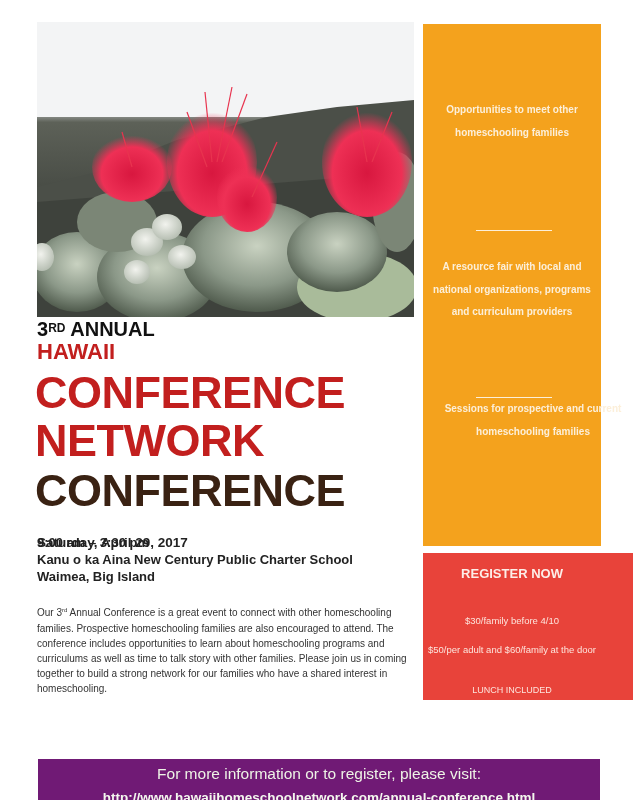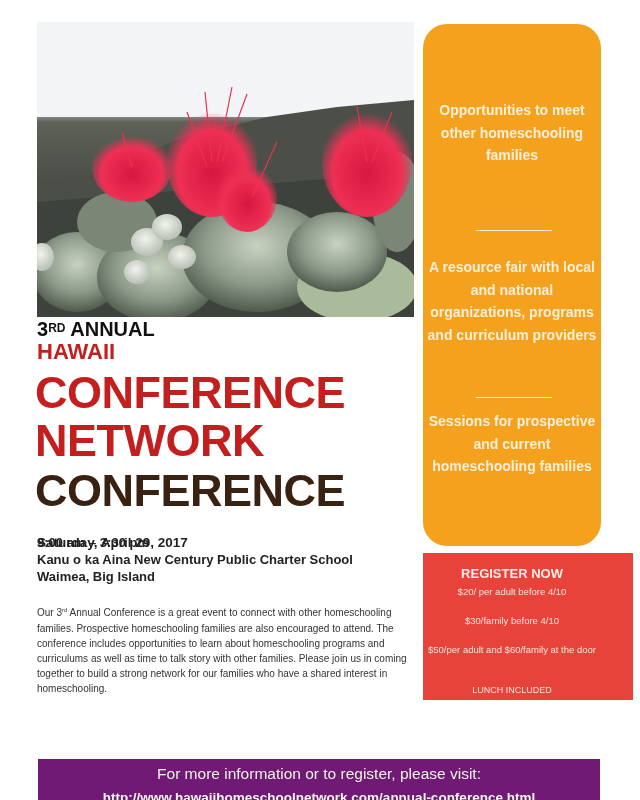--- a/index.html
+++ b/index.html
@@ -26,25 +26,25 @@
     .detail { position: absolute; left: 37px; font-weight: bold; font-size: 13px; color: #222; line-height: 14px; }
     .time { top: 536px; }
     .school { top: 553px; }
     .place { top: 570px; }
 
     .blurb { position: absolute; left: 37px; top: 603px; width: 380px; font-size: 10px; line-height: 15.2px; color: #333; }
     .blurb sup { font-size: 6px; }
 
     
     .orange { position: absolute; left: 423px; top: 24px; width: 178px; height: 522px; background: #f4a21d;
-              color: #fcefd9; font-weight: bold; font-size: 14px; line-height: 22.5px; text-align: center; border-radius: 24px; }
+              color: #fcefd9; font-weight: bold; font-size: 10px; line-height: 22.5px; text-align: center; }
     .orange .item { position: absolute; left: 0; width: 178px; }
     .orange .it1 { top: 75px; }
     .orange .it2 { top: 232px; }
-    .orange .it3 { top: 386px; }
+    .orange .it3 { top: 374px; padding-left: 21px; }
     .orange .rule { position: absolute; left: 53px; width: 76px; height: 0; border-top: 1.5px solid #fcefd9; }
     .orange .rule1 { top: 206px; }
     .orange .rule2 { top: 373px; }
 
     
     .red-box { position: absolute; left: 423px; top: 553px; width: 210px; height: 147px; background: #e8433a;
                color: #fde4dc; text-align: center; }
     .red-box .reg-title { position: absolute; top: 13px; left: 0; width: 178px; font-weight: bold; font-size: 13px; color: #fdeee8; }
     .red-box .p { position: absolute; left: 0; width: 178px; font-size: 9.5px; line-height: 13px; }
     .red-box .p1 { top: 32px; }
@@ -130,21 +130,20 @@
 <div class="orange">
   <div class="item it1">Opportunities to meet other homeschooling families</div>
   <div class="rule rule1"></div>
   <div class="item it2">A resource fair with local and national organizations, programs and curriculum providers</div>
   <div class="rule rule2"></div>
   <div class="item it3">Sessions for prospective and current homeschooling families</div>
 </div>
 
 <div class="red-box">
   <div class="reg-title">REGISTER NOW</div>
-  <div class="p p1">$20/ per adult before 4/10</div>
   <div class="p p2">$30/family before 4/10</div>
   <div class="p p3">$50/per adult and $60/family at the door</div>
   <div class="p p4">LUNCH INCLUDED</div>
 </div>
 
 <div class="green">
   <div class="line1">For more information or to register, please visit:</div>
   <div class="line2">http://www.hawaiihomeschoolnetwork.com/annual-conference.html</div>
 </div>
 

